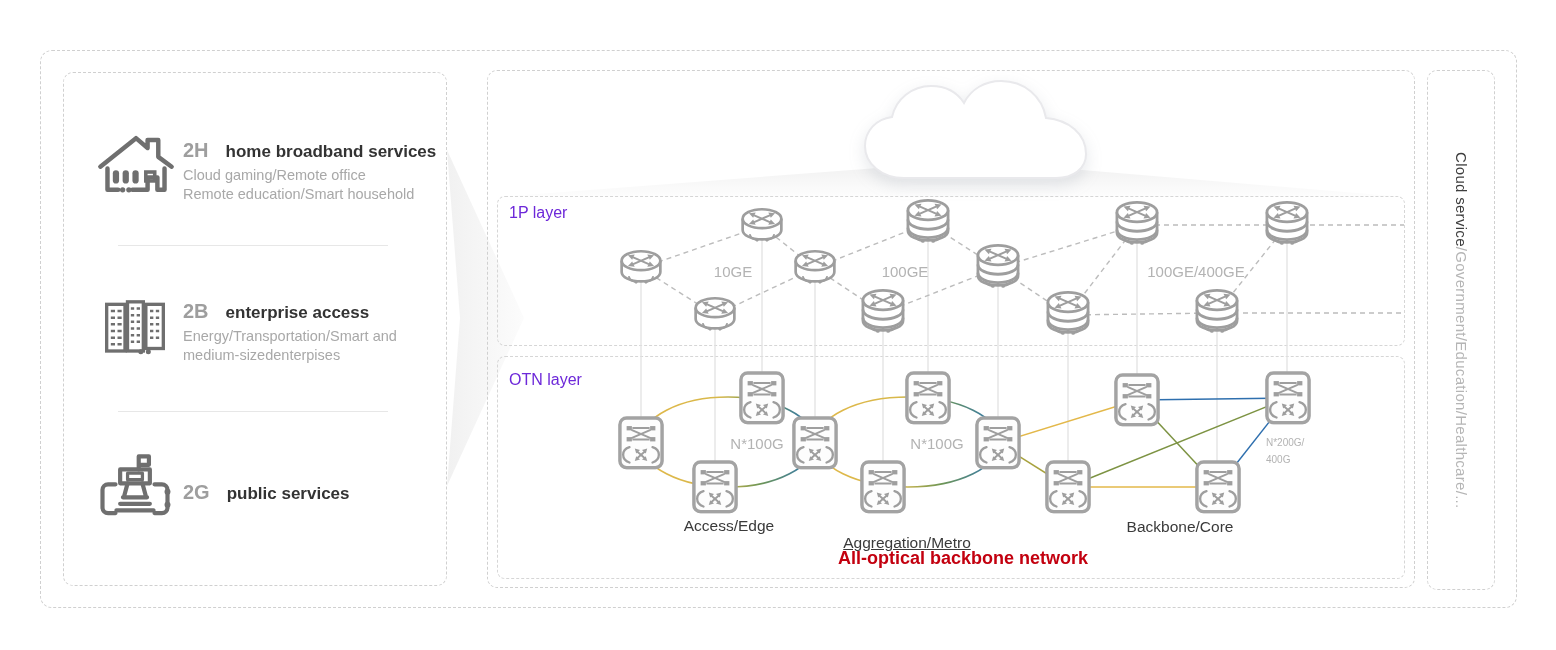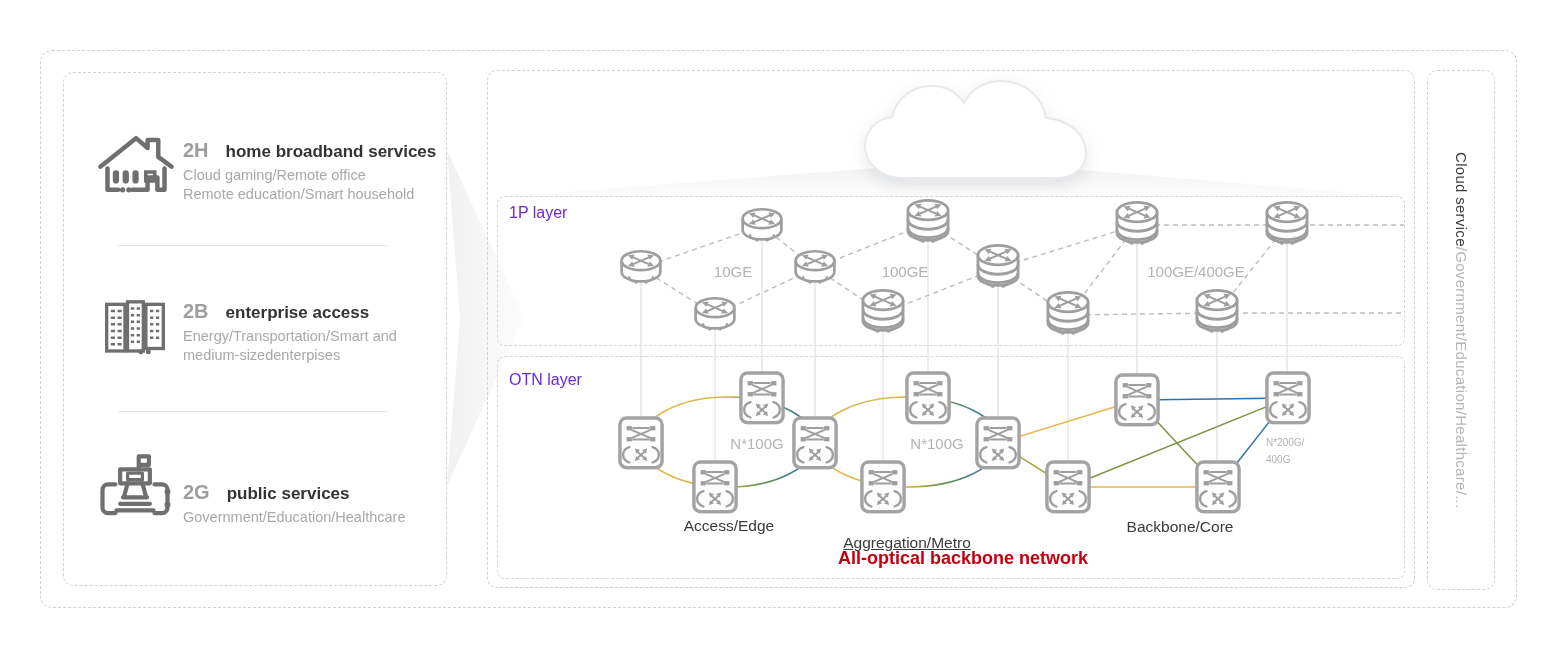--- a/index.html
+++ b/index.html
@@ -135,23 +135,20 @@
       <rect x="34" y="24" width="16" height="7" stroke-width="3.5"></rect>
       <path d="M34,35 L30,50 M50,35 L54,50 M29,50 H55"></path>
       <path d="M26,57 H58 M22,64 H62"></path>
     </g>
     <circle cx="77" cy="44" r="3.2" fill="#6f6f6f"></circle>
     <circle cx="77" cy="58" r="3.2" fill="#6f6f6f"></circle>
   </svg>
 </div>
 <div class="service" style="left:183px;top:481px;">
   <div class="svc-head"><span class="svc-prefix">2G</span><span>public services</span></div>
-  <div class="svc-desc">
-    <div>Government/Education/Healthcare</div>
-  </div>
 </div>
 
 <svg class="overlay" width="1556" height="650">
   <defs>
     <linearGradient id="ringGrad" x1="0" y1="0" x2="1" y2="0">
       <stop offset="0" stop-color="#e0b84a"></stop>
       <stop offset="0.45" stop-color="#d8b84a"></stop>
       <stop offset="0.68" stop-color="#6f9655"></stop>
       <stop offset="1" stop-color="#2e75b6"></stop>
     </linearGradient>

